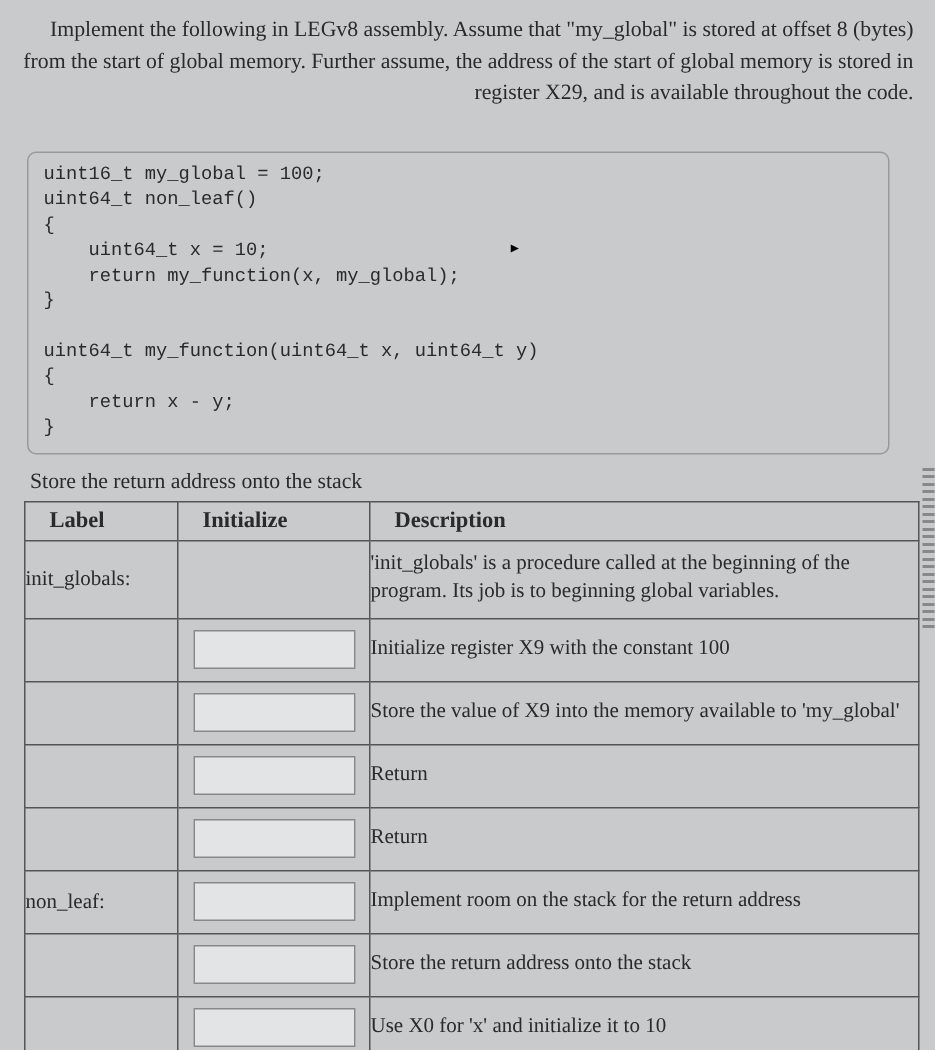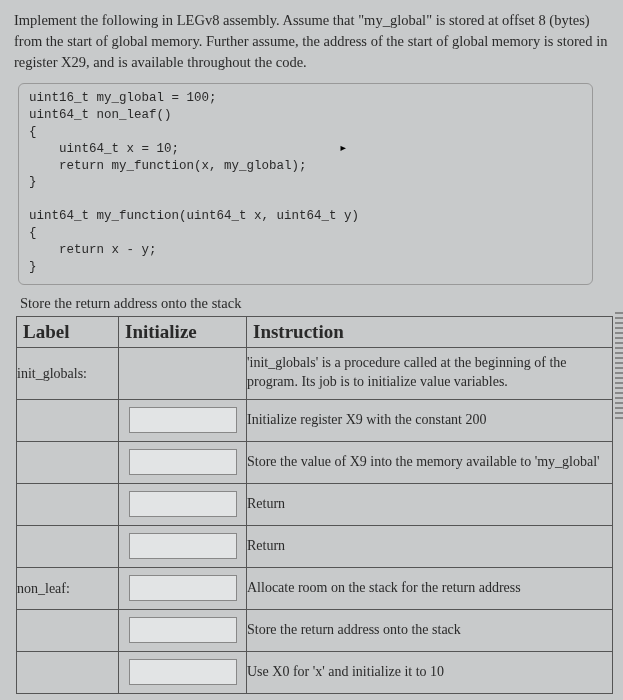--- a/index.html
+++ b/index.html
@@ -10,21 +10,22 @@
     height: 700px;
     overflow: hidden;
     color: #2a2a2a;
   }
   .page {
     padding: 10px 14px 0 14px;
   }
   .prompt {
     font-size: 14.5px;
     line-height: 1.45;
-    margin-bottom: 10px;
+    margin-bottom: 28px;
+    text-align: right;
   }
   .code-block {
     font-family: 'Courier New', monospace;
     font-size: 12.5px;
     line-height: 1.35;
     border: 1px solid #999;
     border-radius: 6px;
     padding: 6px 10px 8px 10px;
     margin: 4px 16px 10px 4px;
     white-space: pre;
@@ -48,22 +49,22 @@
     margin: 0 2px;
     font-size: 14px;
   }
   table.asm th, table.asm td {
     border: 1px solid #555;
     vertical-align: middle;
     text-align: left;
   }
   table.asm th {
     font-weight: bold;
-    padding: 4px 6px;
-    font-size: 19px;
+    padding: 4px 16px;
+    font-size: 15px;
   }
   table.asm td {
     padding: 0;
   }
   .label-col { width: 102px; }
   .instr-col { width: 128px; }
   .desc-col  { width: auto; }
   .label-cell {
     padding: 2px 4px;
     font-size: 14px;
@@ -127,36 +128,36 @@
   <table class="asm">
     <colgroup>
       <col class="label-col">
         <col class="instr-col">
         <col class="desc-col">
     </colgroup>
     <tbody>
         <tr>
       <th>Label</th>
       <th>Initialize</th>
-      <th>Instruction</th>
+      <th>Description</th>
     </tr>
 
     <tr>
       <td class="label-cell">
             <div class="label-cell-inner">init_globals:</div>
           </td>
       <td class="instr-cell"></td>
-      <td class="desc-cell tall-desc">'init_globals' is a procedure called at the beginning of the program.  Its job is to initialize value variables.</td>
-    </tr>
-    <tr>
-      <td class="label-cell"></td>
-      <td class="instr-cell">
-            <span class="field"></span>
-          </td>
-      <td class="desc-cell short-desc">Initialize register X9 with the constant 200</td>
+      <td class="desc-cell tall-desc">'init_globals' is a procedure called at the beginning of the program.  Its job is to beginning global variables.</td>
+    </tr>
+    <tr>
+      <td class="label-cell"></td>
+      <td class="instr-cell">
+            <span class="field"></span>
+          </td>
+      <td class="desc-cell short-desc">Initialize register X9 with the constant 100</td>
     </tr>
     <tr>
       <td class="label-cell"></td>
       <td class="instr-cell">
             <span class="field"></span>
           </td>
       <td class="desc-cell short-desc">Store the value of X9 into the memory available to 'my_global'</td>
     </tr>
     <tr>
       <td class="label-cell"></td>
@@ -172,21 +173,21 @@
           </td>
       <td class="desc-cell short-desc">Return</td>
     </tr>
     <tr>
       <td class="label-cell">
             <div class="label-cell-inner">non_leaf:</div>
           </td>
       <td class="instr-cell">
             <span class="field"></span>
           </td>
-      <td class="desc-cell short-desc">Allocate room on the stack for the return address</td>
+      <td class="desc-cell short-desc">Implement room on the stack for the return address</td>
     </tr>
     <tr>
       <td class="label-cell"></td>
       <td class="instr-cell">
             <span class="field"></span>
           </td>
       <td class="desc-cell short-desc">Store the return address onto the stack</td>
     </tr>
     <tr>
       <td class="label-cell"></td>

